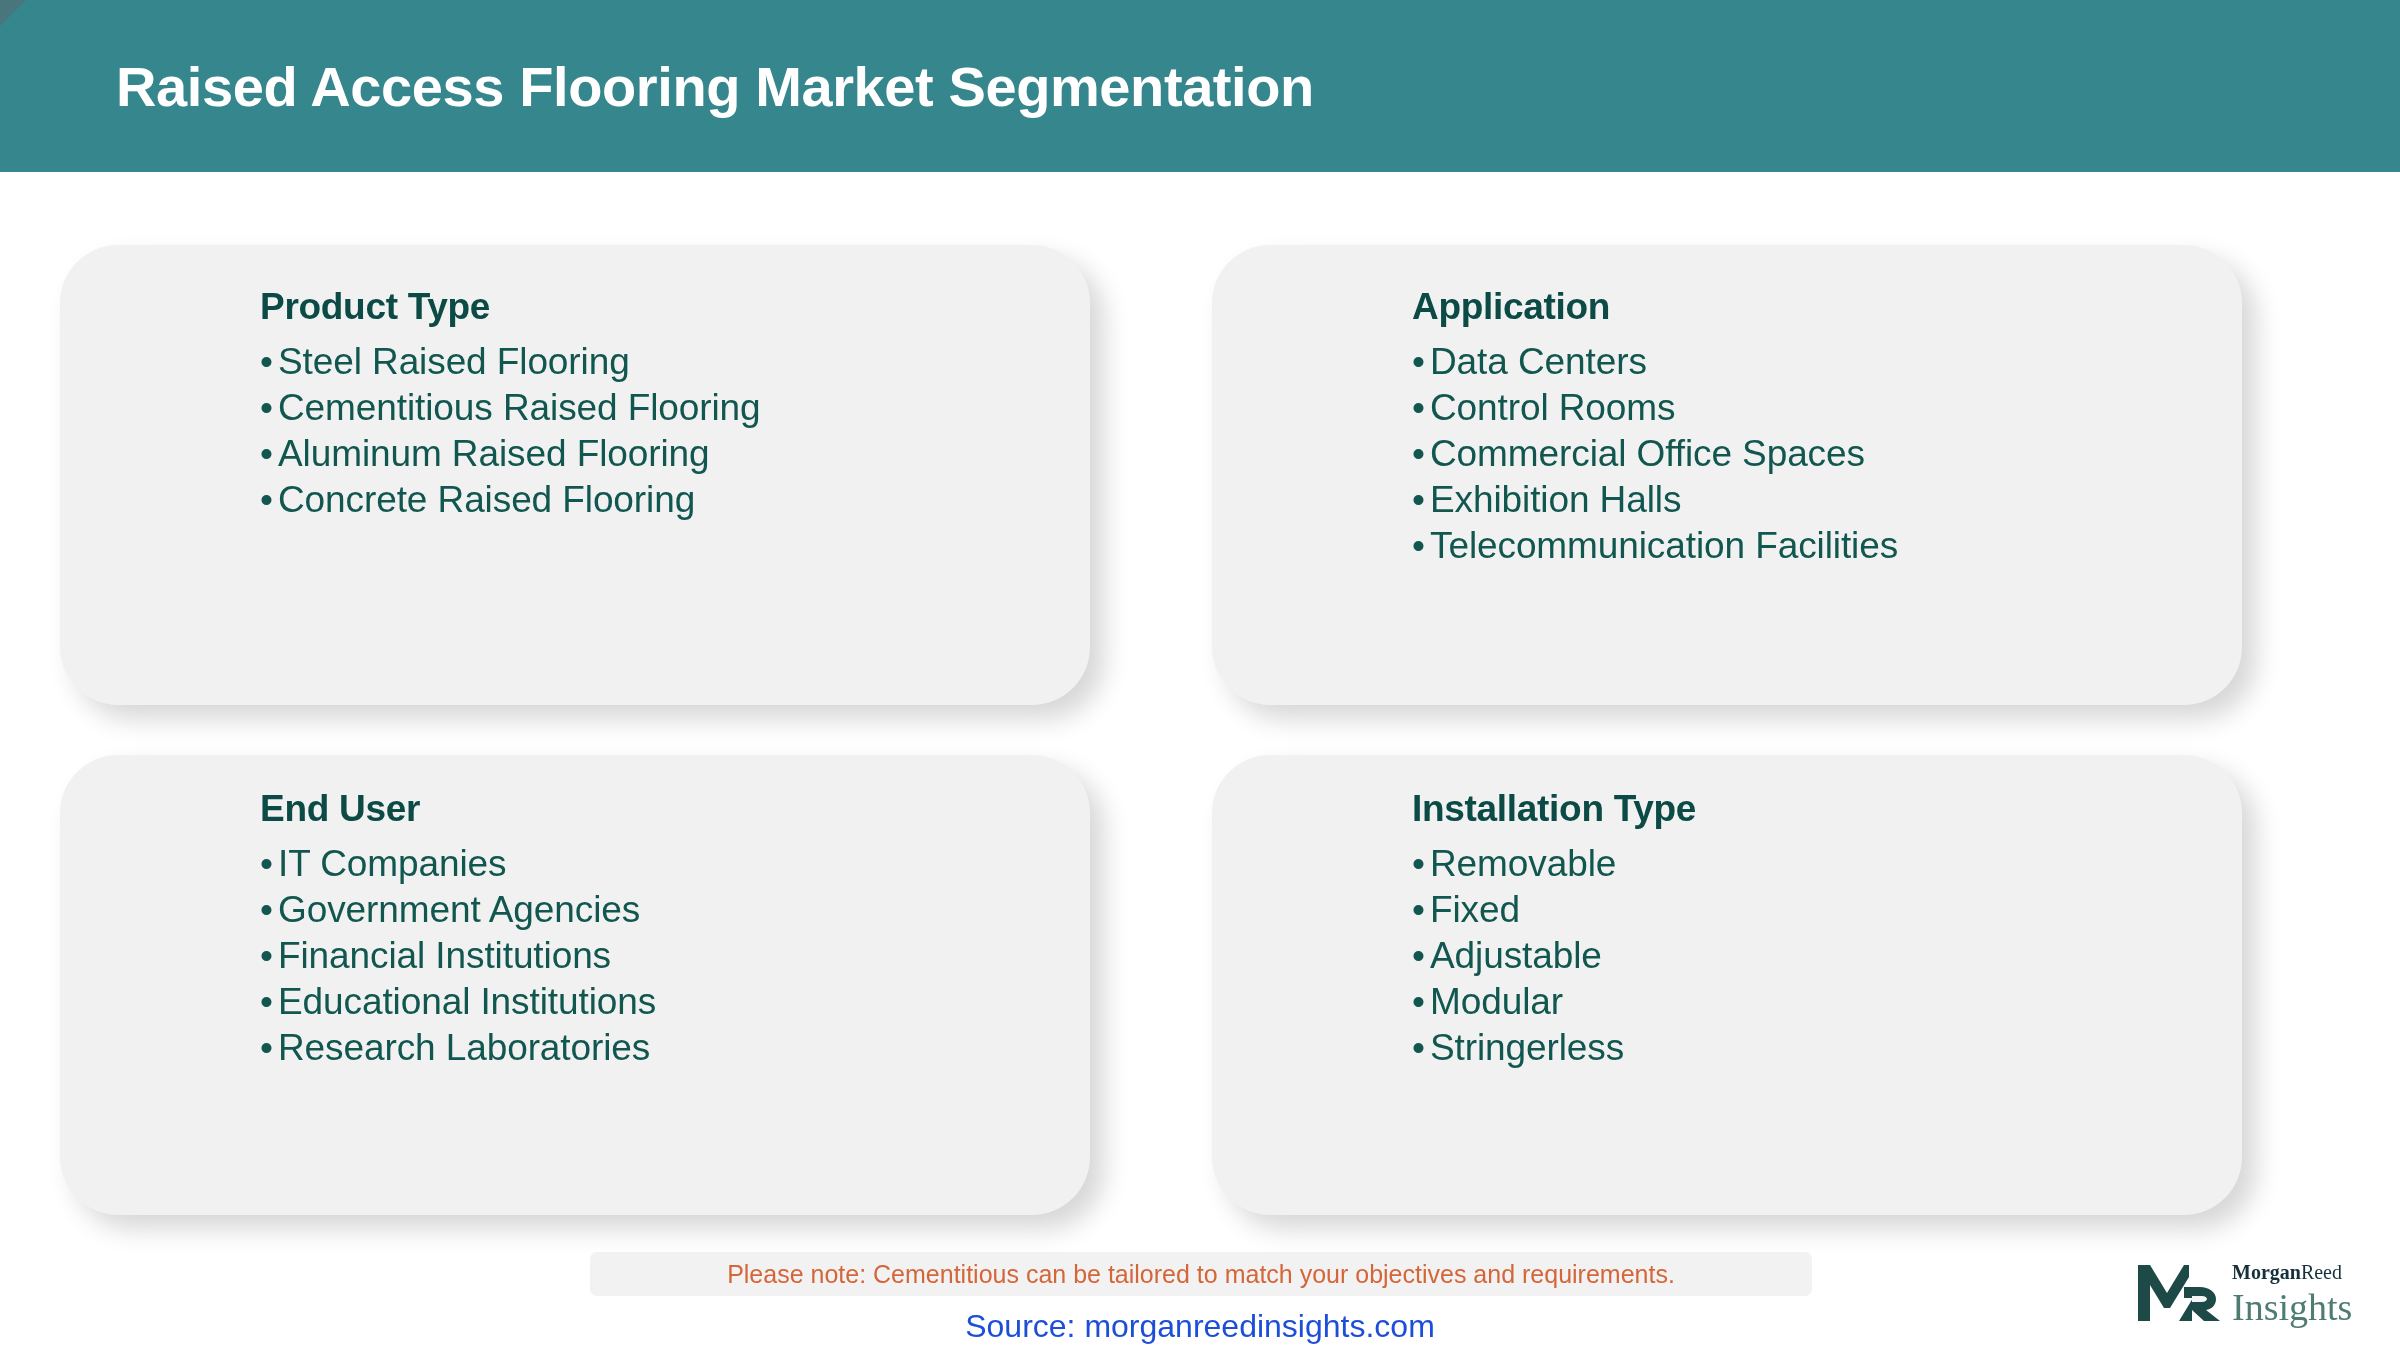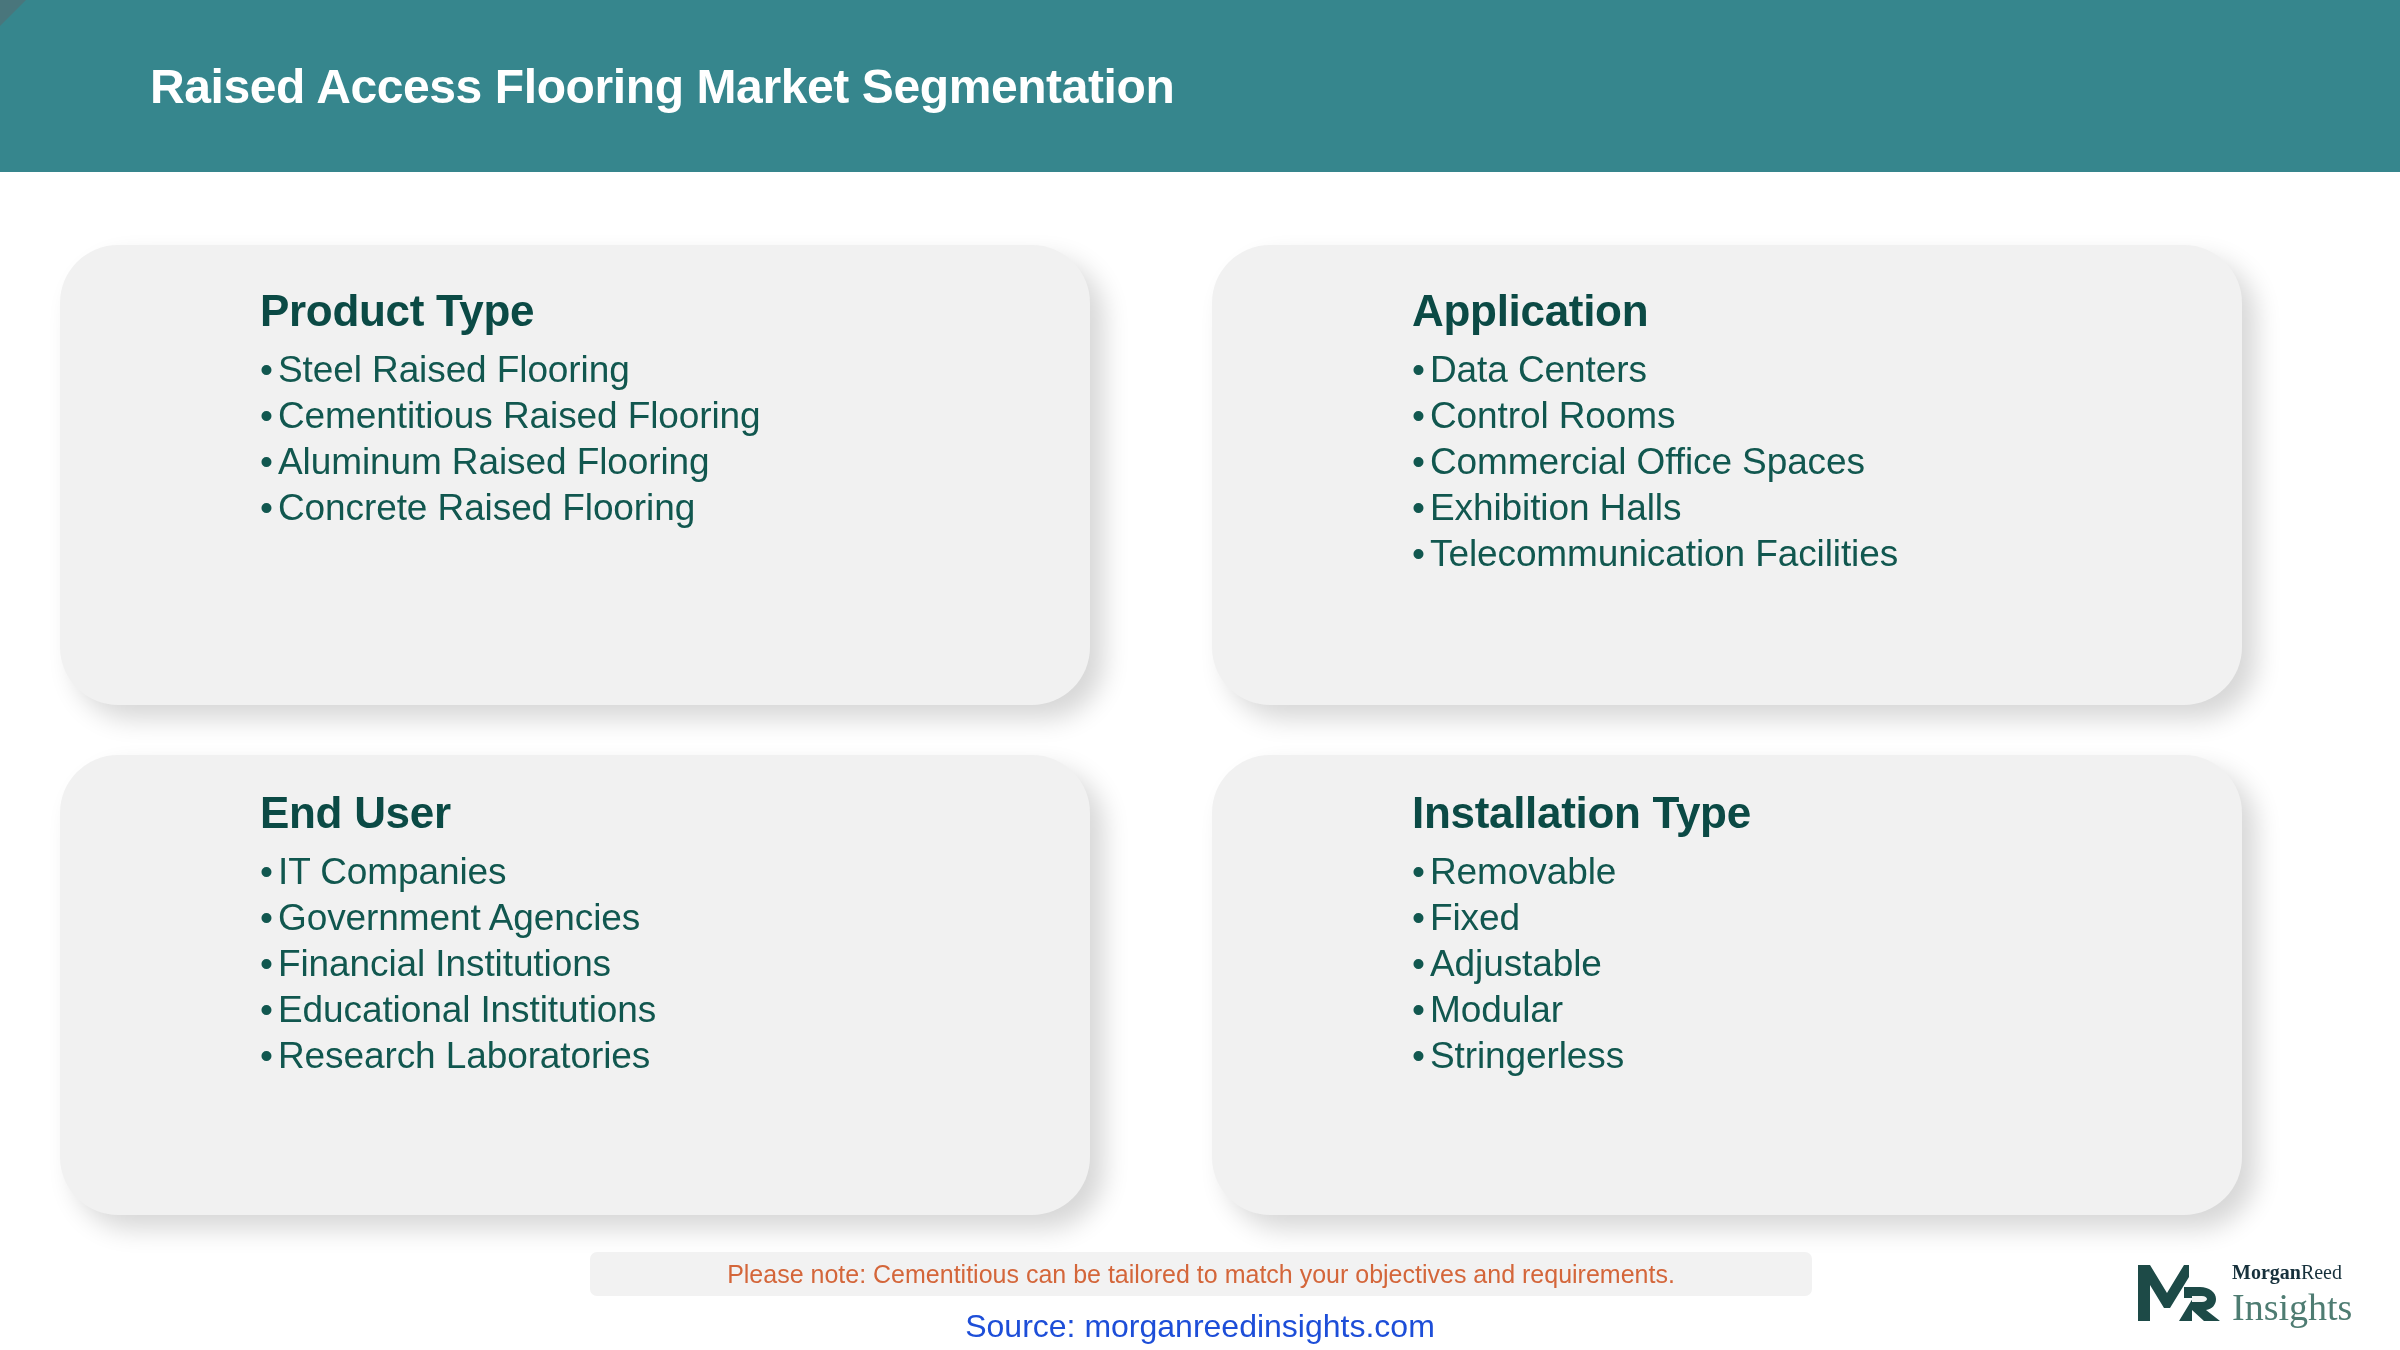--- a/index.html
+++ b/index.html
@@ -30,27 +30,27 @@
     left: 0;
     top: 0;
     width: 0;
     height: 0;
     border-top: 26px solid #5a6a70;
     border-right: 26px solid transparent;
     opacity: .55;
   }
   .header-title {
     position: absolute;
-    left: 150px;
+    left: 116px;
     top: 0;
     height: 172px;
     display: flex;
     align-items: center;
     color: #ffffff;
-    font-size: 48px;
+    font-size: 56px;
     font-weight: 700;
     letter-spacing: -0.4px;
     white-space: nowrap;
   }
 
   
   .grid {
     position: absolute;
     left: 0;
     top: 172px;
@@ -71,21 +71,21 @@
   .card-inner {
     position: absolute;
     left: 200px;
     top: 40px;
     right: 40px;
   }
   .card-2 .card-inner, .card-3 .card-inner { top: 32px; }
 
   .card-title {
     color: #0b4a45;
-    font-size: 44px;
+    font-size: 37px;
     font-weight: 700;
     letter-spacing: -0.3px;
     line-height: 1.18;
     margin: 0 0 10px 0;
     white-space: nowrap;
   }
   .card-list {
     list-style: none;
     margin: 0;
     padding: 0;

